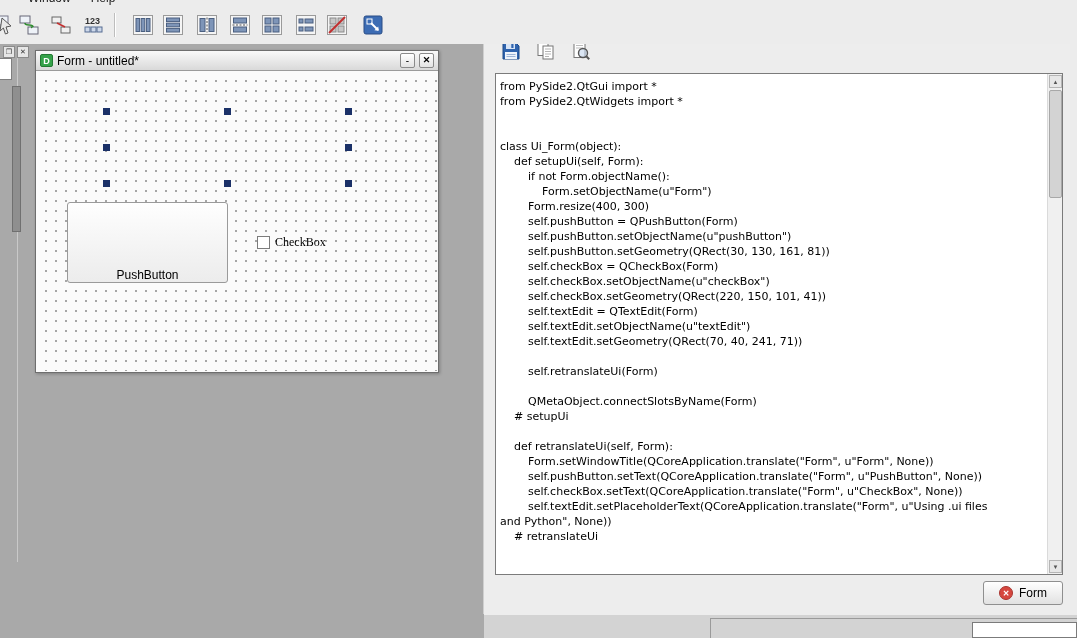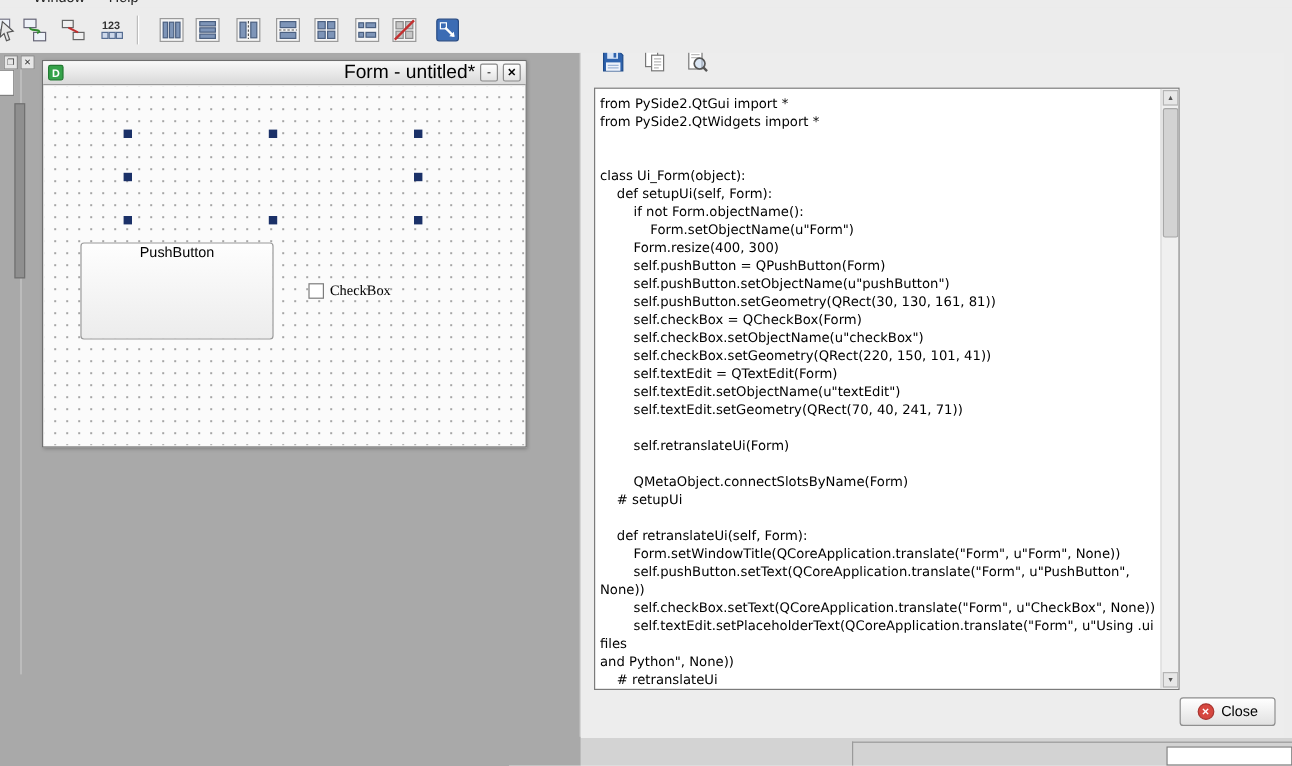--- a/index.html
+++ b/index.html
@@ -28,43 +28,43 @@
               font-size:7px; color:#333; display:flex; align-items:center; justify-content:center; }
   .filter-frag { position:absolute; left:-3px; top:14px; width:15px; height:22px; background:#fff; border:1px solid #7f7f7f; }
   .dock-scroll-thumb { position:absolute; left:12px; top:42px; width:9px; height:146px; background:#8f8f8f; border:1px solid #707070; }
 
   
   .form-window { left:35px; top:50px; width:404px; height:323px; background:#fbfbfb; border:1px solid #6e6e6e; box-shadow:1px 1px 3px rgba(0,0,0,.25); }
   .form-titlebar { height:20px; background:linear-gradient(#f9f9f9,#d9d9d9); border-bottom:1px solid #9b9b9b;
                    display:flex; align-items:center; padding:0 4px; gap:4px; }
   .form-app-icon { width:13px; height:13px; background:#35a24a; border:1px solid #237a33; border-radius:2px;
                    color:#fff; font-size:9px; font-weight:bold; display:flex; align-items:center; justify-content:center; }
-  .form-title { flex:1; text-align:right; font-size:16px; color:#000; }
+  .form-title { flex:1; text-align:left; font-size:12px; color:#000; }
   .win-btn { width:15px; height:15px; border:1px solid #8a8a8a; border-radius:2px; background:linear-gradient(#ffffff,#e3e3e3);
              font-size:10px; line-height:1; display:flex; align-items:center; justify-content:center; color:#000; }
   .win-btn.close { font-weight:bold; font-size:9px; }
   .form-canvas { position:absolute; left:1px; top:21px; right:1px; bottom:1px; background:#fbfbfb;
                  background-image: radial-gradient(circle, #a6a6a6 0.9px, transparent 1.1px);
                  background-size: 10px 10px; background-position: 4px 4px; overflow:hidden; }
 
   .w-textedit { position:absolute; left:70px; top:40px; width:241px; height:71px; background:#fff; border:1px solid #7f7f7f;
                 font-size:12px; color:#9f9f9f; padding:4px 5px; }
   .handle { position:absolute; width:7px; height:7px; background:#1b3168; }
   .w-pushbutton { position:absolute; left:30px; top:130px; width:161px; height:81px;
                   background:linear-gradient(#fefefe,#ececec); border:1px solid #9a9a9a; border-radius:3px;
-                  display:flex; align-items:flex-start; justify-content:center; font-size:12px; color:#000; }
+                  display:flex; align-items:flex-end; justify-content:center; font-size:12px; color:#000; }
   .w-checkbox { position:absolute; left:220px; top:150px; width:101px; height:41px; display:flex; align-items:center; gap:5px; }
   .cb-indicator { width:13px; height:13px; background:#fff; border:1px solid #7c7c7c; }
   .cb-label { font-size:12px; color:#000;font-family:Liberation Serif, serif; }
 
   
   .code-dialog { left:484px; top:30px; width:586px; height:585px; background:#ededed; box-shadow:-1px -1px 0 #cfcfcf; z-index:4; }
   .dlg-toolbar { position:absolute; left:14px; top:8px; display:flex; gap:9px; }
   .dlg-tbtn { width:26px; height:26px; display:flex; align-items:center; justify-content:center; border-radius:3px; }
-  .code-box { position:absolute; left:11px; top:43px; width:488px; height:502px; background:#fff; border:1px solid #7b7b7b; overflow:hidden; }
+  .code-box { position:absolute; left:11px; top:43px; width:568px; height:502px; background:#fff; border:1px solid #7b7b7b; overflow:hidden; }
   .code-text { position:absolute; left:4px; top:5px; right:18px;
                font-family:"DejaVu Sans", sans-serif; font-size:11px; line-height:15px;
                white-space:pre-wrap; color:#000; }
   .scrollbar { position:absolute; top:0; right:0; bottom:0; width:15px; background:#f0f0f0; border-left:1px solid #dadada; }
   .sb-btn { position:absolute; left:1px; width:13px; height:13px; background:#e7e7e7; border:1px solid #b5b5b5;
             font-size:6px; color:#555; display:flex; align-items:center; justify-content:center; }
   .sb-up { top:1px; } .sb-down { bottom:1px; }
   .sb-thumb { position:absolute; left:1px; top:16px; width:13px; height:108px; background:#d3d3d3; border:1px solid #a8a8a8; border-radius:2px; }
   .close-btn { position:absolute; right:7px; bottom:10px; width:80px; height:24px;
                background:linear-gradient(#ffffff,#e1e1e1); border:1px solid #8f8f8f; border-radius:3px;
@@ -329,21 +329,21 @@
       <div class="sb-btn sb-down">
           <span>▼</span>
         </div>
     </div>
   </div>
 
   <div class="close-btn">
     <span class="close-ico">
         <span>✕</span>
       </span>
-    <span>Close</span>
+    <span>Form</span>
   </div>
 </div>
 
 <div class="abs bottom-strip">
   <div class="res-hline"></div>
   <div class="res-vline"></div>
   <div class="res-box2"></div>
 </div>
 
 </body></html>

